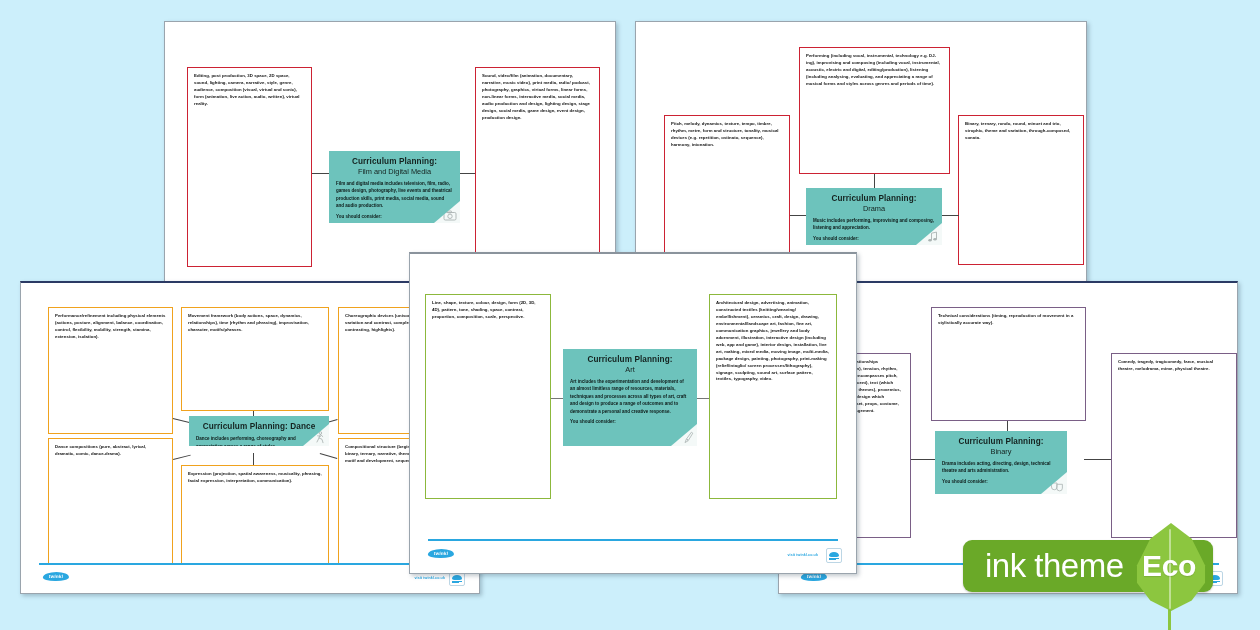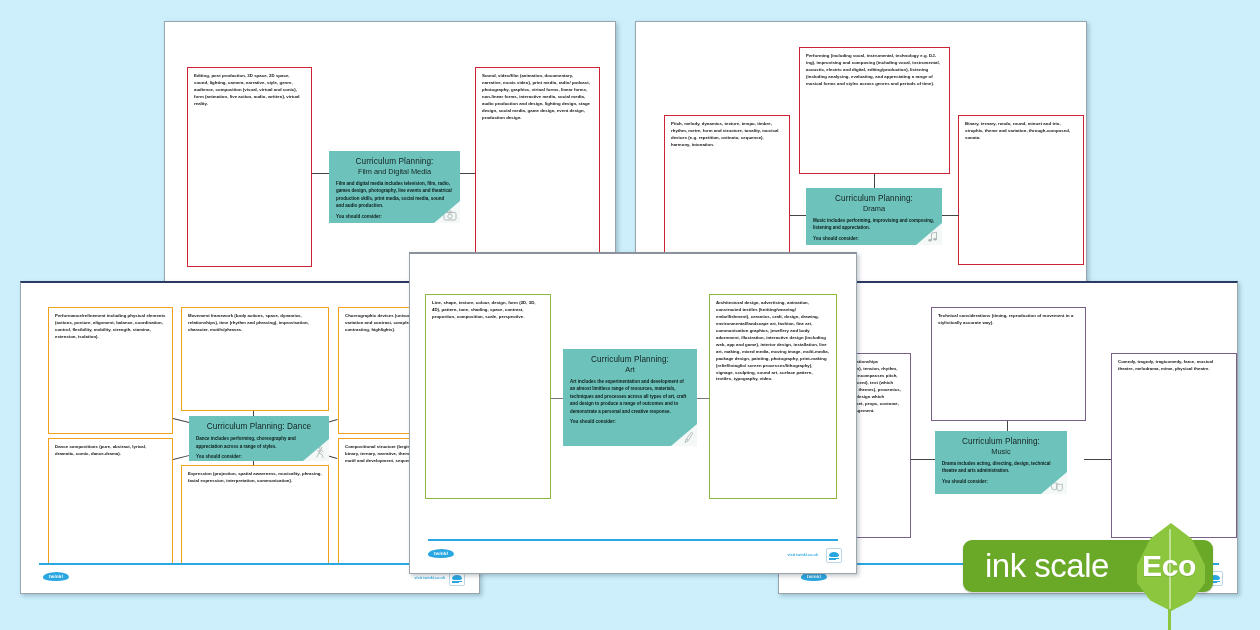--- a/index.html
+++ b/index.html
@@ -41,21 +41,21 @@
 
   
   .center-card{
     position:absolute;
     box-sizing:border-box;
     background:#6dc3bc;
     padding:6px 7px 4px 7px;
     overflow:hidden;
   }
   .center-card .cc-t1{
-    text-align:center;font-size:8.2px;font-weight:normal;color:#14221f;
+    text-align:center;font-size:8.2px;font-weight:bold;color:#14221f;
     line-height:1.22;letter-spacing:.1px;
   }
   .center-card .cc-t2{
     text-align:center;font-size:7.4px;color:#14221f;line-height:1.3;
     margin-bottom:3px;
   }
   .center-card .cc-body{
     font-size:4.5px;font-weight:bold;line-height:1.68;color:#0d1a18;
     margin:0 0 4px 0;
   }
@@ -218,21 +218,21 @@
         <p>Expression (projection, spatial awareness, musicality, phrasing, facial expression, interpretation, communication).</p>
       </div>
 
       <div class="conn v" style="left:232px;top:128px;height:12px;"></div>
       <div class="conn v" style="left:232px;top:170px;height:12px;"></div>
       <div class="conn diag" style="left:152px;top:135px;width:18px;transform:rotate(14deg);"></div>
       <div class="conn diag" style="left:152px;top:176px;width:18px;transform:rotate(-14deg);"></div>
       <div class="conn diag" style="left:299px;top:141px;width:18px;transform:rotate(-16deg);"></div>
       <div class="conn diag" style="left:299px;top:170px;width:18px;transform:rotate(16deg);"></div>
 
-      <div class="center-card" style="left:168px;top:133px;width:140px;height:45px;">
+      <div class="center-card" style="left:168px;top:133px;width:140px;height:30px;">
         <div class="cc-t1">Curriculum Planning: Dance</div>
         <p class="cc-body" style="margin-top:3px;">Dance includes performing, choreography and appreciation across a range of styles.</p>
         <p class="cc-consider">You should consider:</p>
         <div class="corner-fold">
           <svg width="12" height="13" viewBox="0 0 12 13">
             <circle cx="6.4" cy="2" r="1.3" fill="none" stroke="#6f7b7a" stroke-width=".85"></circle>
             <path d="M6.4 3.4 5 7l-2 4M6.4 3.4l2.4 2.2M5 7l3 1.3 1 3.4M3.6 4.8l3 .5" fill="none" stroke="#6f7b7a" stroke-width=".85" stroke-linecap="round"></path>
           </svg>
         </div>
       </div>
@@ -261,21 +261,21 @@
       <div class="nbox" style="left:332px;top:70px;width:126px;height:185px;border-color:#7a5f86;">
         <p>Comedy, tragedy, tragicomedy, farce, musical theatre, melodrama, mime, physical theatre.</p>
       </div>
 
       <div class="conn v" style="left:228px;top:138px;height:10px;"></div>
       <div class="conn h" style="left:132px;top:176px;width:24px;"></div>
       <div class="conn h" style="left:305px;top:176px;width:27px;"></div>
 
       <div class="center-card" style="left:156px;top:148px;width:132px;height:63px;">
         <div class="cc-t1">Curriculum Planning:</div>
-        <div class="cc-t2">Music</div>
+        <div class="cc-t2">Binary</div>
         <p class="cc-body">Drama includes acting, directing, design, technical theatre and arts administration.</p>
         <p class="cc-consider">You should consider:</p>
         <div class="corner-fold">
           <svg width="14" height="11" viewBox="0 0 14 11">
             <path d="M1.5 2h5.5v4a2.7 2.7 0 0 1-5.5 0z" fill="none" stroke="#6f7b7a" stroke-width=".8"></path>
             <path d="M6.8 3.3h5.6v3.8a2.8 2.8 0 0 1-5.6 0z" fill="none" stroke="#6f7b7a" stroke-width=".8"></path>
           </svg>
         </div>
       </div>
 
@@ -325,21 +325,21 @@
           <div class="fb-cloud"></div>
           <div class="fb-line" style="top:8.6px;width:10px;"></div>
           <div class="fb-line" style="top:10.4px;width:7px;"></div>
         </div>
       </div>
     </div>
   </div>
 
   <div class="eco">
     <div class="eco-pill">
-      <span>ink scale</span>
+      <span>ink theme</span>
     </div>
     <div class="eco-leaf-stem"></div>
     <div class="eco-leaf"></div>
     <div class="eco-vein"></div>
     <div class="eco-word">Eco</div>
   </div>
 
 </div>
 
 </body></html>

